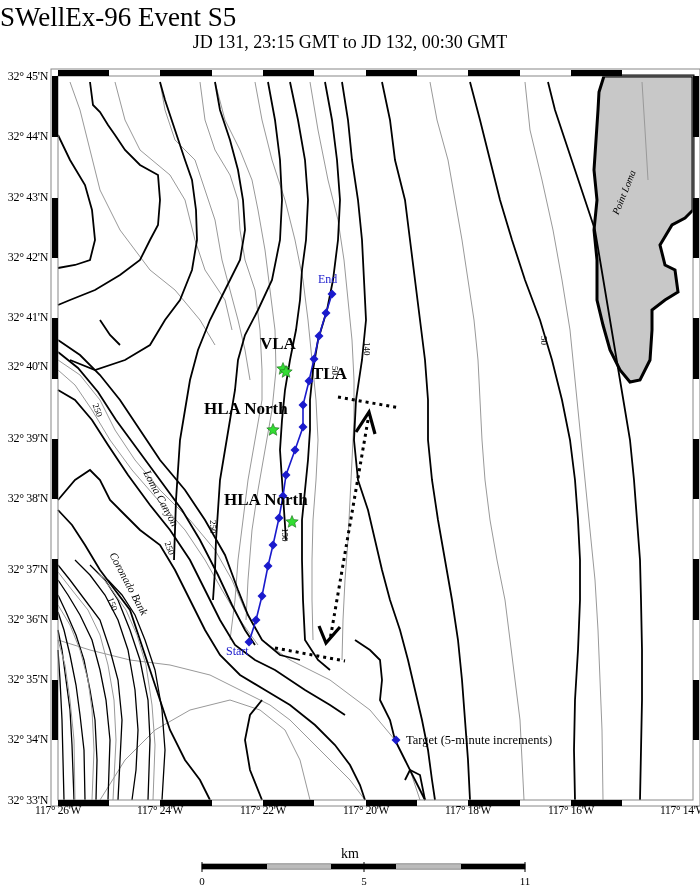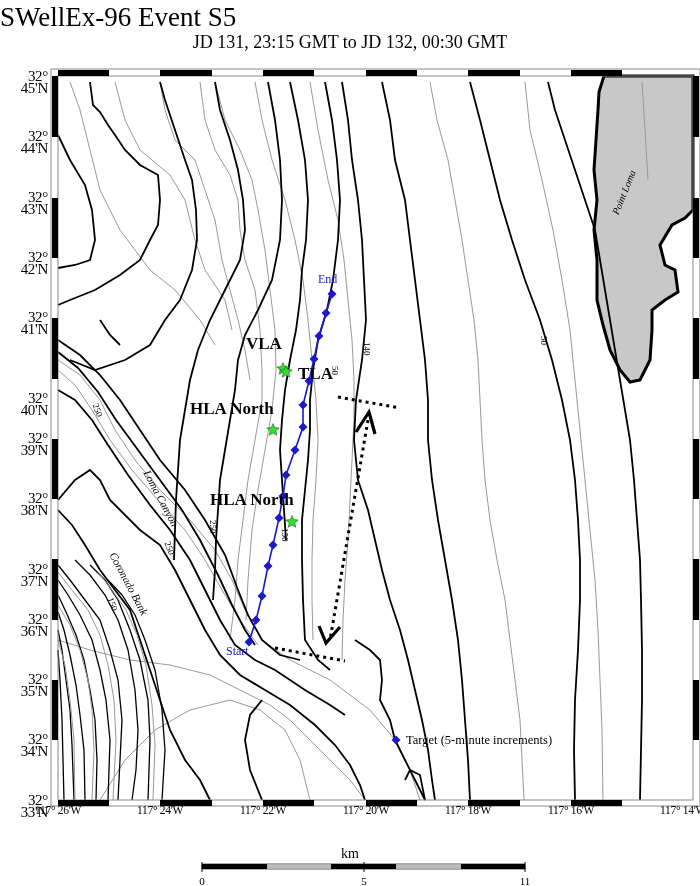--- a/index.html
+++ b/index.html
@@ -2,32 +2,32 @@
 <html><head>
 <meta charset="utf-8">
 <style>
   html, body { margin:0; padding:0; background:#ffffff; }
   body { width:700px; height:886px; position:relative; overflow:hidden;
          font-family: "Liberation Serif", "DejaVu Serif", serif; color:#000; }
   .title { position:absolute; left:0; width:700px; top:2px;
            font-size:27px; line-height:30px; }
   .subtitle { position:absolute; left:0; width:700px; text-align:center; top:31px;
               font-size:18px; line-height:22px; }
-  .lat { position:absolute; left:0; width:48px; text-align:right; font-size:15px;
+  .lat { position:absolute; left:0; width:48px; text-align:right; font-size:12px;
          line-height:12px; letter-spacing:-0.3px; }
   .lon { position:absolute; top:804px; width:80px; margin-left:-40px; text-align:center;
          font-size:11.5px; line-height:12px; letter-spacing:-0.3px; }
   .lon.last { margin-left:-50px; }
   svg.map { position:absolute; left:0; top:0; }
   .km-label { position:absolute; top:846px; left:0; width:700px; text-align:center;
               font-size:14px; }
   .km-tick { position:absolute; top:875px; font-size:11px; width:30px; margin-left:-15px;
              text-align:center; }
   .lbl { position:absolute; white-space:nowrap; }
-  .lbl.big { font-weight:bold; font-size:17px; }
+  .lbl.big { font-weight:bold; font-size:17px;margin-left:14px; }
   .lbl.blue { color:#1a1acc; font-size:12px; font-weight:normal; }
   .lbl.target { font-weight:normal; font-size:12.5px; }
   .lbl.italic { font-style:italic; font-size:11px; }
 </style>
 </head>
 <body>
 
 <div class="title">SWellEx-96 Event S5</div>
 <div class="subtitle">JD 131, 23:15 GMT to JD 132, 00:30 GMT</div>
 
@@ -183,21 +183,21 @@
     <line x1="364" y1="862" x2="364" y2="872" stroke="#000"></line>
     <line x1="525" y1="862" x2="525" y2="872" stroke="#000"></line>
   </g>
 </svg>
 
 <div class="lat" style="top:70px">32° 45'N</div>
 <div class="lat" style="top:130px">32° 44'N</div>
 <div class="lat" style="top:191px">32° 43'N</div>
 <div class="lat" style="top:251px">32° 42'N</div>
 <div class="lat" style="top:311px">32° 41'N</div>
-<div class="lat" style="top:392px">32° 40'N</div>
+<div class="lat" style="top:360px">32° 40'N</div>
 <div class="lat" style="top:432px">32° 39'N</div>
 <div class="lat" style="top:492px">32° 38'N</div>
 <div class="lat" style="top:563px">32° 37'N</div>
 <div class="lat" style="top:613px">32° 36'N</div>
 <div class="lat" style="top:673px">32° 35'N</div>
 <div class="lat" style="top:733px">32° 34'N</div>
 <div class="lat" style="top:794px">32° 33'N</div>
 
 <div class="lon" style="left:58px">117° 26'W</div>
 <div class="lon" style="left:160px">117° 24'W</div>

